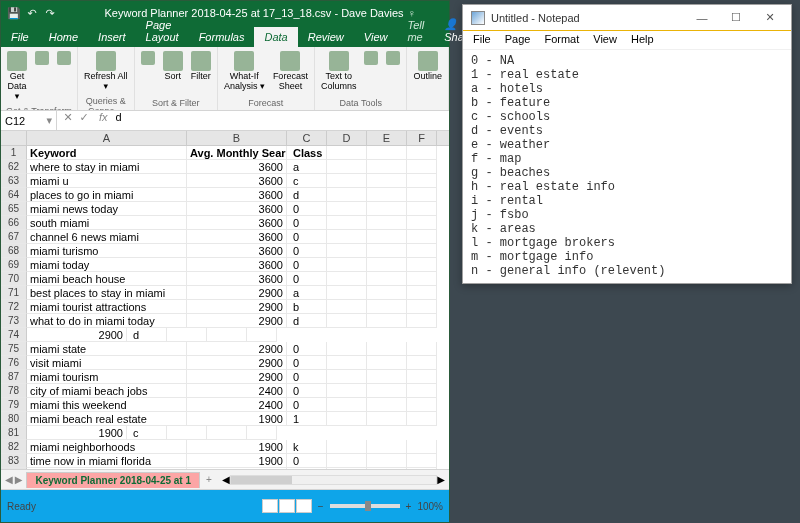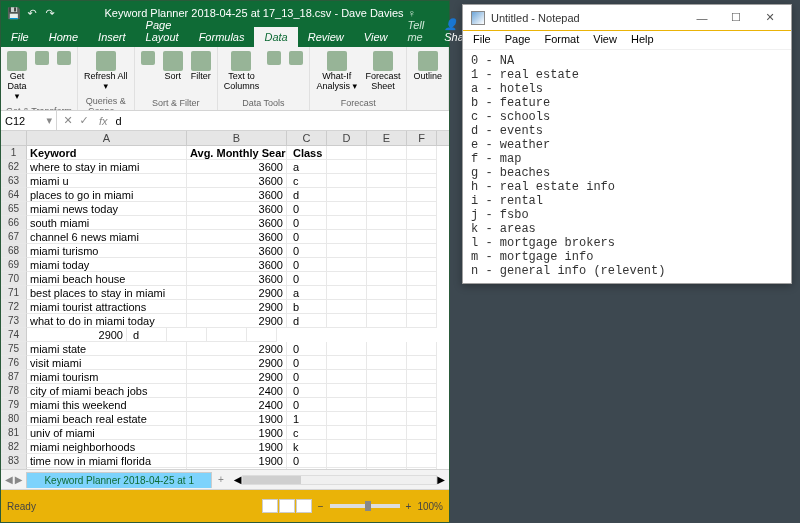--- a/index.html
+++ b/index.html
@@ -16,21 +16,21 @@
 .excel-tab.active { background: #f3f3f3; color: #0f6b36; }
 .excel-tab.tellme { color: #cfe8d8; }
 .ribbon { background: #f3f3f3; border-bottom: 1px solid #d4d4d4; height: 64px; display: flex; font-size: 10px; overflow: hidden; }
 .ribbon-group { border-right: 1px solid #e0e0e0; padding: 2px 4px; display: flex; flex-direction: column; justify-content: space-between; }
 .ribbon-group-label { text-align: center; color: #666; font-size: 9px; padding-top: 2px; }
 .ribbon-btns { display: flex; gap: 4px; align-items: flex-start; }
 .ribbon-btn { display: flex; flex-direction: column; align-items: center; gap: 1px; padding: 2px; cursor: pointer; }
 .ribbon-btn .ico { width: 20px; height: 20px; background: #5a8a5a; border-radius: 2px; opacity: 0.6; }
 .ribbon-btn.small .ico { width: 14px; height: 14px; }
 .ribbon-btn .lbl { font-size: 9px; text-align: center; line-height: 1.1; }
-.namebox-bar { display: flex; height: 20px; border-bottom: 1px solid #d4d4d4; align-items: center; font-size: 11px; background: #fff; }
+.namebox-bar { display: flex; height: 20px; border-bottom: 1px solid #d4d4d4; align-items: flex-start; font-size: 11px; background: #fff; }
 .namebox { width: 56px; padding: 0 4px; border-right: 1px solid #d4d4d4; height: 100%; display: flex; align-items: center; }
 .fx-btns { display: flex; gap: 2px; padding: 0 4px; color: #888; }
 .fx-btn { width: 14px; text-align: center; cursor: pointer; }
 .fx-label { font-style: italic; color: #888; padding: 0 4px; }
 .formula-input { flex: 1; border: none; outline: none; font-size: 11px; padding: 0 4px; }
 .grid-wrap { flex: 1; overflow: hidden; display: flex; flex-direction: column; position: relative; }
 .col-headers { display: flex; background: #e6e6e6; border-bottom: 1px solid #ccc; font-size: 11px; }
 .rh-corner { width: 26px; border-right: 1px solid #ccc; background: #e6e6e6; }
 .col-h { border-right: 1px solid #ccc; text-align: center; padding: 1px 0; color: #444; }
 .col-A { width: 160px; }
@@ -42,26 +42,26 @@
 .grid-body { flex: 1; overflow: hidden; }
 .row { display: flex; font-size: 11px; height: 14px; line-height: 14px; }
 .row.header-row .cell { font-weight: bold; background: #fff; }
 .rownum { width: 26px; background: #e6e6e6; border-right: 1px solid #ccc; border-bottom: 1px solid #e8e8e8; text-align: center; color: #444; font-size: 10px; }
 .cell { border-right: 1px solid #e8e8e8; border-bottom: 1px solid #e8e8e8; padding: 0 3px; white-space: nowrap; overflow: hidden; }
 .cell.num { text-align: right; }
 .cell.cls { text-align: left; padding-left: 6px; }
 .sheet-tabs { height: 20px; background: #f3f3f3; border-top: 1px solid #d4d4d4; display: flex; align-items: center; font-size: 10px; }
 .sheet-nav { display: flex; gap: 2px; padding: 0 4px; color: #888; }
 .sheet-nav span { cursor: pointer; }
-.sheet-tab { padding: 2px 17px; background: #7dd3fc; border: 1px solid #ccc; border-bottom: none; color: #0f6b36; font-weight: normal; cursor: pointer; }
+.sheet-tab { padding: 2px 8px; background: #fca5a5; border: 1px solid #ccc; border-bottom: none; color: #0f6b36; font-weight: bold; cursor: pointer; }
 .sheet-add { padding: 0 6px; color: #888; cursor: pointer; }
 .hscroll { flex: 1; display: flex; align-items: center; padding: 0 4px; }
 .hscroll-track { flex: 1; height: 10px; background: #f0f0f0; border: 1px solid #ddd; position: relative; }
 .hscroll-thumb { position: absolute; left: 0; width: 30%; height: 100%; background: #cfcfcf; }
-.statusbar { height: 19px; background: #eab308; border-top: 1px solid #d4d4d4; display: flex; align-items: center; justify-content: space-between; font-size: 10px; padding: 16px 6px; color: #444; }
+.statusbar { height: 19px; background: #0ea5e9; border-top: 1px solid #d4d4d4; display: flex; align-items: center; justify-content: space-between; font-size: 10px; padding: 16px 6px; color: #444; }
 .status-right { display: flex; align-items: center; gap: 6px; }
 .view-btns { display: flex; gap: 1px; }
 .view-btn { width: 16px; height: 14px; border: 1px solid #ccc; background: #fff; cursor: pointer; }
 .zoom-slider { width: 70px; height: 4px; background: #ddd; position: relative; }
 .zoom-slider::after { content: ''; position: absolute; left: 50%; top: -3px; width: 6px; height: 10px; background: #888; }
 
 
 .notepad-window { position: absolute; left: 462px; top: 4px; width: 330px; height: 280px; background: #fff; border: 1px solid #a0a0a0; display: flex; flex-direction: column; box-shadow: 0 2px 8px rgba(0,0,0,0.3); }
 .np-titlebar { height: 26px; background: #fff; display: flex; align-items: center; padding: 0 4px 0 8px; font-size: 11px; border-bottom: 1px solid #eab308; }
 .np-icon { width: 14px; height: 14px; margin-right: 6px; background: linear-gradient(135deg,#6da5d8,#fff); border: 1px solid #888; }
@@ -138,43 +138,43 @@
             <div class="ico"></div>
             <div class="lbl">Filter</div>
           </div>
       </div>
       <div class="ribbon-group-label">Sort &amp; Filter</div>
     </div>
     <div class="ribbon-group">
       <div class="ribbon-btns">
         <div class="ribbon-btn">
             <div class="ico"></div>
+            <div class="lbl">What-If Analysis ▾</div>
+          </div>
+        <div class="ribbon-btn">
+            <div class="ico"></div>
+            <div class="lbl">Forecast Sheet</div>
+          </div>
+      </div>
+      <div class="ribbon-group-label">Forecast</div>
+    </div>
+    <div class="ribbon-group">
+      <div class="ribbon-btns">
+        <div class="ribbon-btn">
+            <div class="ico"></div>
             <div class="lbl">Text to Columns</div>
           </div>
         <div class="ribbon-btn small">
             <div class="ico"></div>
           </div>
         <div class="ribbon-btn small">
             <div class="ico"></div>
           </div>
       </div>
       <div class="ribbon-group-label">Data Tools</div>
-    </div>
-    <div class="ribbon-group">
-      <div class="ribbon-btns">
-        <div class="ribbon-btn">
-            <div class="ico"></div>
-            <div class="lbl">What-If Analysis ▾</div>
-          </div>
-        <div class="ribbon-btn">
-            <div class="ico"></div>
-            <div class="lbl">Forecast Sheet</div>
-          </div>
-      </div>
-      <div class="ribbon-group-label">Forecast</div>
     </div>
     <div class="ribbon-group">
       <div class="ribbon-btns">
         <div class="ribbon-btn">
             <div class="ico"></div>
             <div class="lbl">Outline</div>
           </div>
       </div>
       <div class="ribbon-group-label"></div>
     </div>
@@ -376,21 +376,20 @@
           <div class="rownum">80</div>
           <div class="cell col-A">miami beach real estate</div>
           <div class="cell col-B num">1900</div>
           <div class="cell col-C cls">1</div>
           <div class="cell col-D"></div>
           <div class="cell col-E"></div>
           <div class="cell col-F"></div>
         </div>
         <div class="row">
           <div class="rownum">81</div>
-          <div class="cell col-A">univ of miami</div>
           <div class="cell col-B num">1900</div>
           <div class="cell col-C cls">c</div>
           <div class="cell col-D"></div>
           <div class="cell col-E"></div>
           <div class="cell col-F"></div>
         </div>
         <div class="row">
           <div class="rownum">82</div>
           <div class="cell col-A">miami neighborhoods</div>
           <div class="cell col-B num">1900</div>

